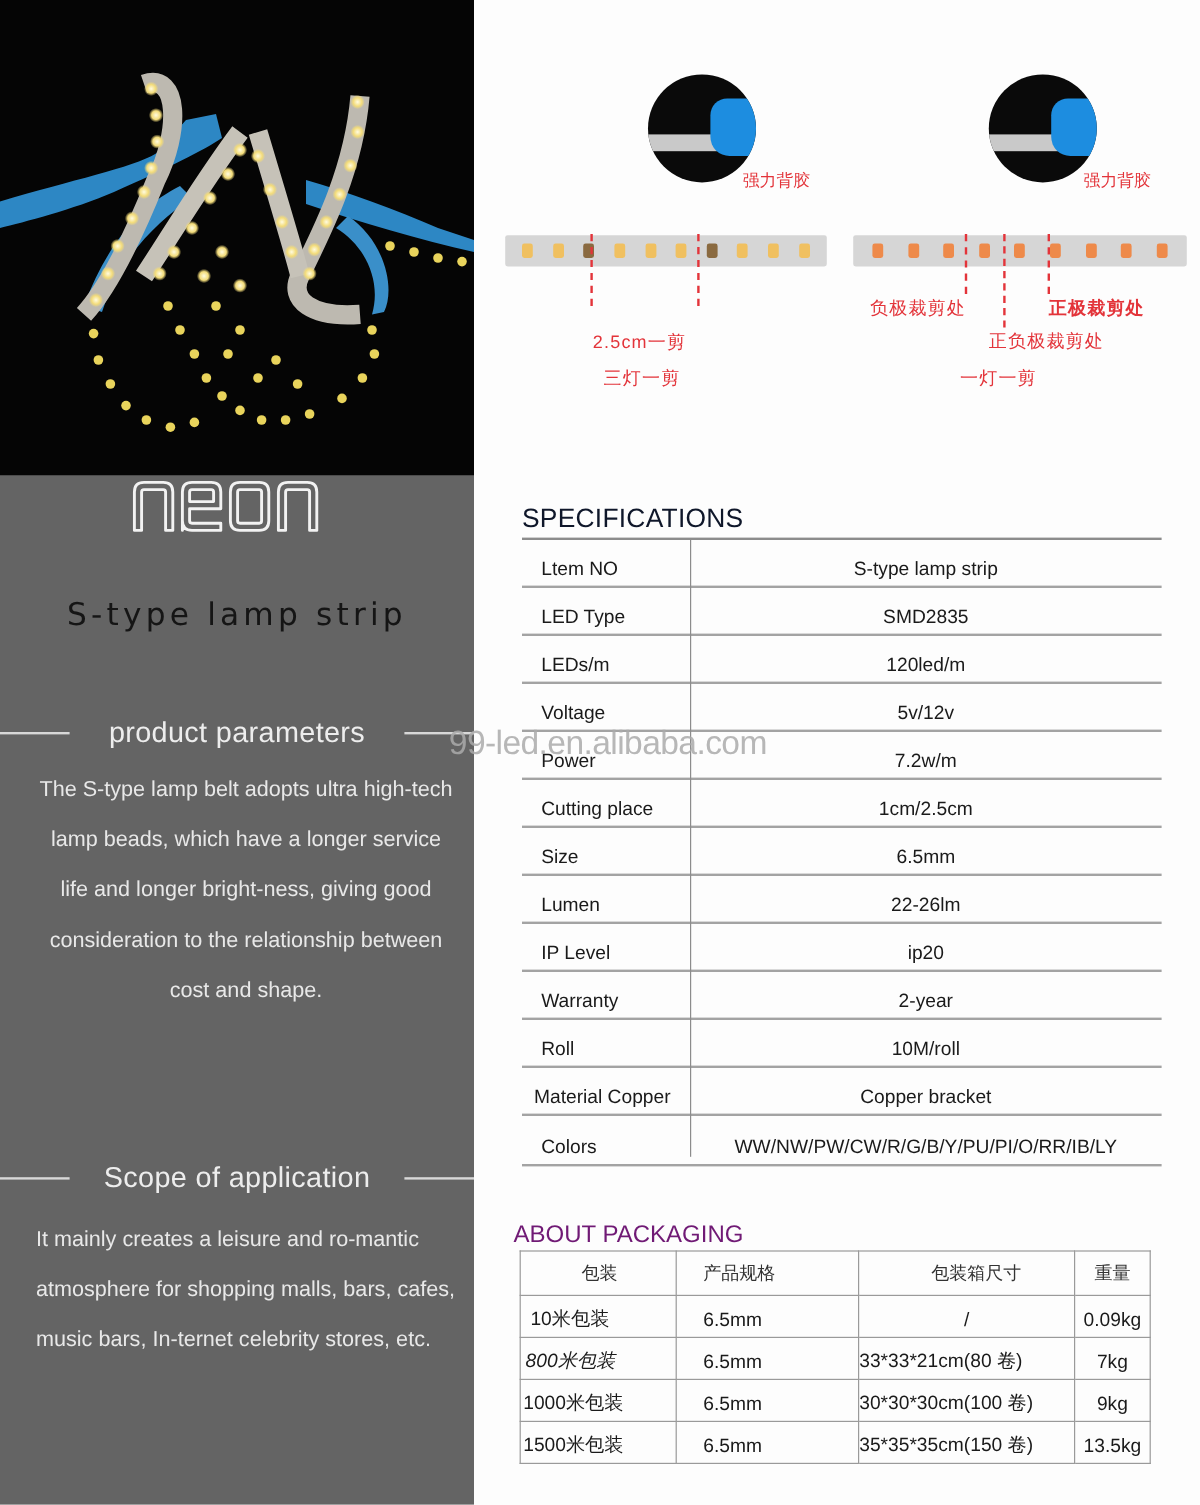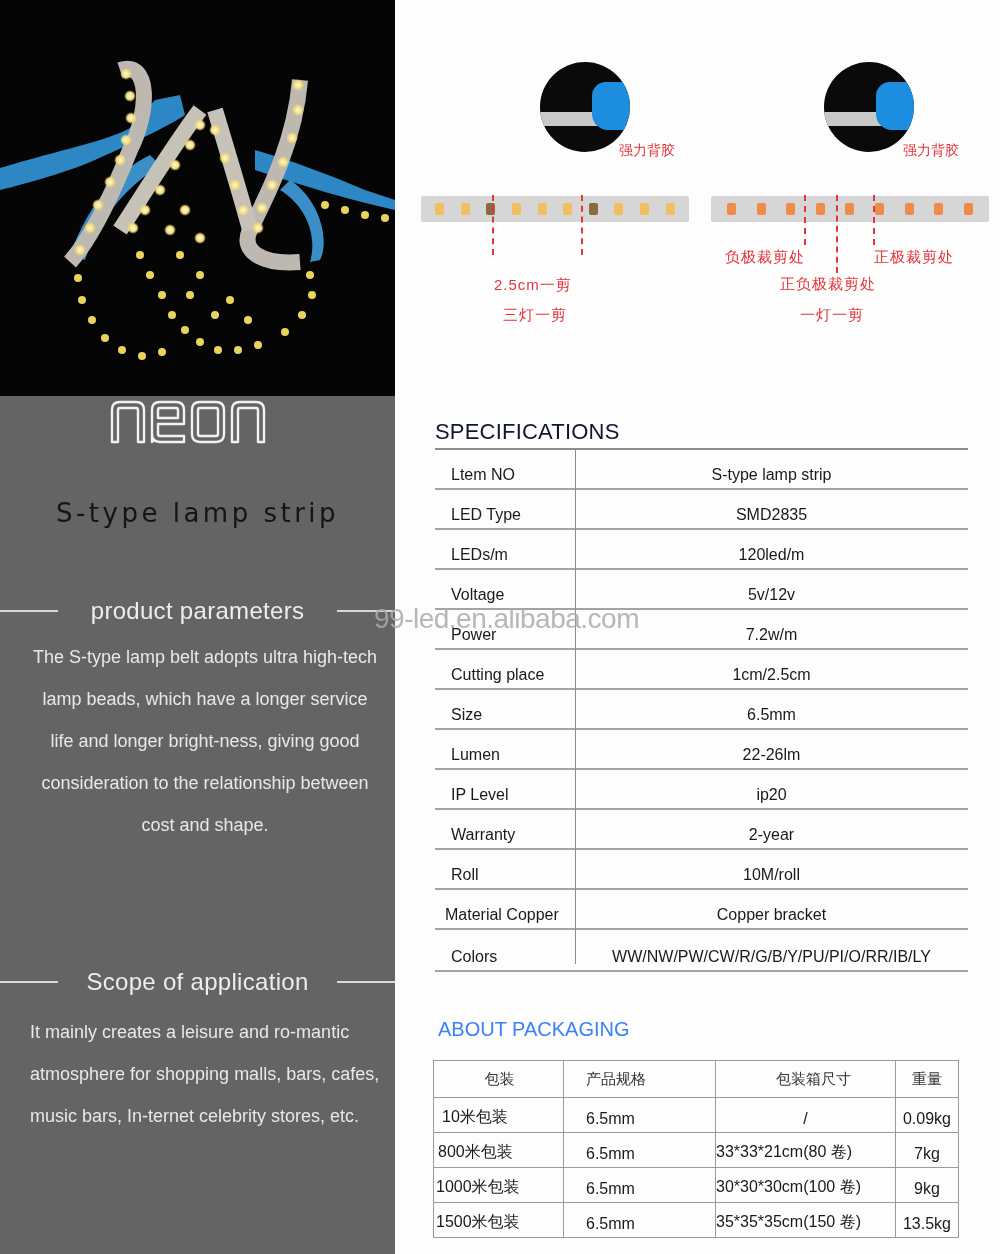--- a/index.html
+++ b/index.html
@@ -42,22 +42,22 @@
     .spec-top { height: 2px; background: #8c8c8c; }
     .spec-row { position: relative; height: 40px; border-bottom: 2px solid #a3a3a3; display: flex; align-items: flex-end; }
     .spec-row .k { width: 140px; padding-left: 16px; font-size: 16px; padding-bottom: 4px; white-space: nowrap; color: #1a1a1a; }
     .spec-row .v { flex: 1; text-align: center; font-size: 16px; padding-bottom: 4px; color: #1a1a1a; white-space: nowrap; }
     .spec-row.narrow .k { padding-left: 10px; }
     .spec-vline { position: absolute; left: 575px; top: 450px; width: 1px; height: 514px; background: #8c8c8c; }
 
     .watermark { position: absolute; left: 374px; top: 603px; font-size: 28px; color: rgba(170,170,170,0.85); letter-spacing: -0.5px; white-space: nowrap; }
 
     
-    .pack-title { position: absolute; left: 438px; top: 1018px; font-size: 20px; color: #3b82f6; }
-    .pack-table { position: absolute; left: 433px; top: 1042px; border-collapse: collapse; margin-top: 18px; }
+    .pack-title { position: absolute; left: 428px; top: 1018px; font-size: 20px; color: #701a75; }
+    .pack-table { position: absolute; left: 433px; top: 1042px; border-collapse: collapse; }
     .pack-table td { border: 1px solid #9a9a9a; font-size: 16px; color: #1a1a1a; height: 35px; vertical-align: bottom; padding-bottom: 4px; white-space: nowrap; }
     .pack-table tr.head td { height: 37px; font-size: 15px; text-align: center; vertical-align: middle; padding-bottom: 0; color: #333; }
     .pack-table td.c1 { width: 130px; padding-left: 2px; }
     .pack-table td.c2 { width: 152px; padding-left: 22px; }
     .pack-table td.c3 { width: 180px; }
     .pack-table td.c4 { width: 63px; text-align: center; }
     .pack-table tr.head td.c2 { text-align: left; padding-left: 22px; }
     .pack-table tr.head td.c3 { text-align: center; padding-left: 16px; }
   </style>
 </head>
@@ -222,22 +222,22 @@
     <span class="led" style="background:#ee8a4a"></span>
     <span class="led" style="background:#ee8a4a"></span>
     <span class="led" style="background:#ee8a4a"></span>
     <span class="led" style="background:#ee8a4a"></span>
     <span class="led" style="background:#ee8a4a"></span>
   </div>
   <div class="cutline" style="left:804px; top:195px; height:50px;"></div>
   <div class="cutline" style="left:836px; top:195px; height:78px;"></div>
   <div class="cutline" style="left:873px; top:195px; height:50px;"></div>
   <div class="cut-lbl red" style="left:725px; top:248px;">负极裁剪处</div>
-  <div class="cut-lbl red" style="left:874px; top:248px;">正极裁剪处</div>
-  <div class="cut-lbl red" style="left:780px; top:275px;">正负极裁剪处</div>
+  <div class="cut-lbl red" style="left:874px; top:248px;font-weight:bold;">正极裁剪处</div>
+  <div class="cut-lbl red" style="left:824px; top:275px;">正负极裁剪处</div>
   <div class="cut-lbl red" style="left:800px; top:306px;">一灯一剪</div>
 </div>
 
 <div class="spec-title">SPECIFICATIONS</div>
 <div class="spec-table">
   <div class="spec-top"></div>
   <div class="spec-row">
       <span class="k">Ltem NO</span>
       <span class="v">S-type lamp strip</span>
     </div>
@@ -303,21 +303,21 @@
     <td class="c3">包装箱尺寸</td>
     <td class="c4">重量</td>
   </tr>
   <tr>
     <td class="c1" style="padding-left:8px;">10米包装</td>
     <td class="c2">6.5mm</td>
     <td class="c3" style="text-align:center;">/</td>
     <td class="c4">0.09kg</td>
   </tr>
   <tr>
-    <td class="c1" style="padding-left:4px;">800米包装</td>
+    <td class="c1" style="padding-left:4px;font-style:italic;">800米包装</td>
     <td class="c2">6.5mm</td>
     <td class="c3">33*33*21cm(80 卷)</td>
     <td class="c4">7kg</td>
   </tr>
   <tr>
     <td class="c1">1000米包装</td>
     <td class="c2">6.5mm</td>
     <td class="c3">30*30*30cm(100 卷)</td>
     <td class="c4">9kg</td>
   </tr>

